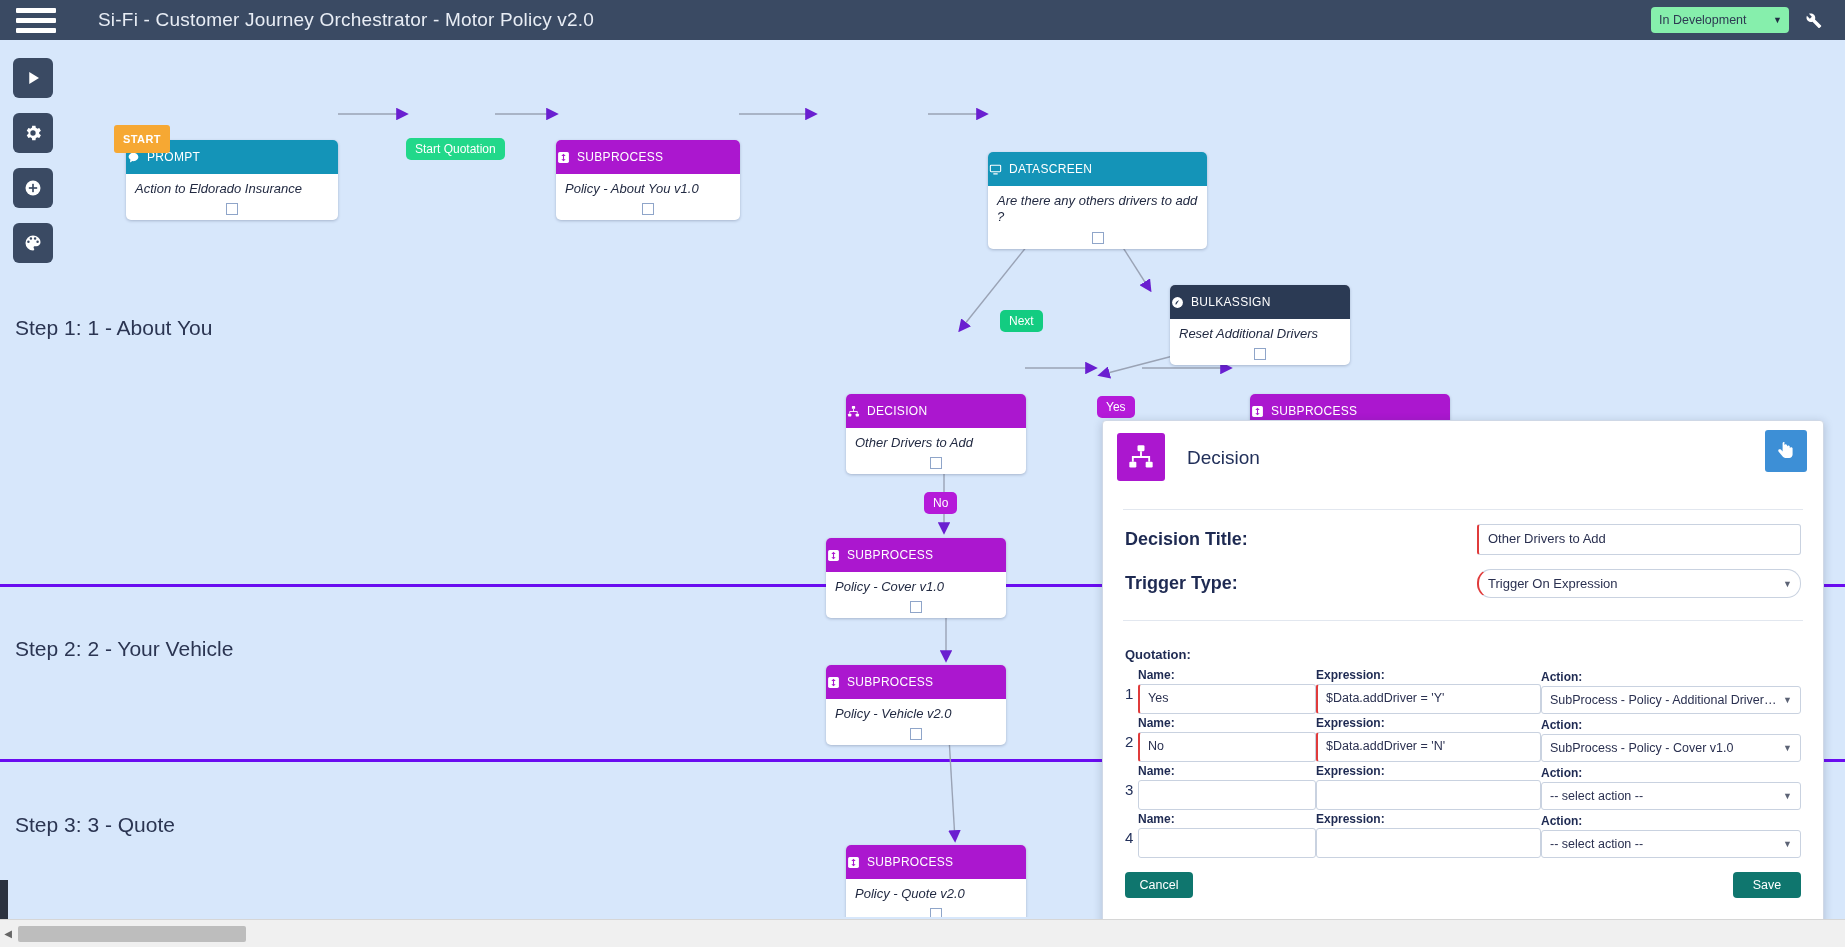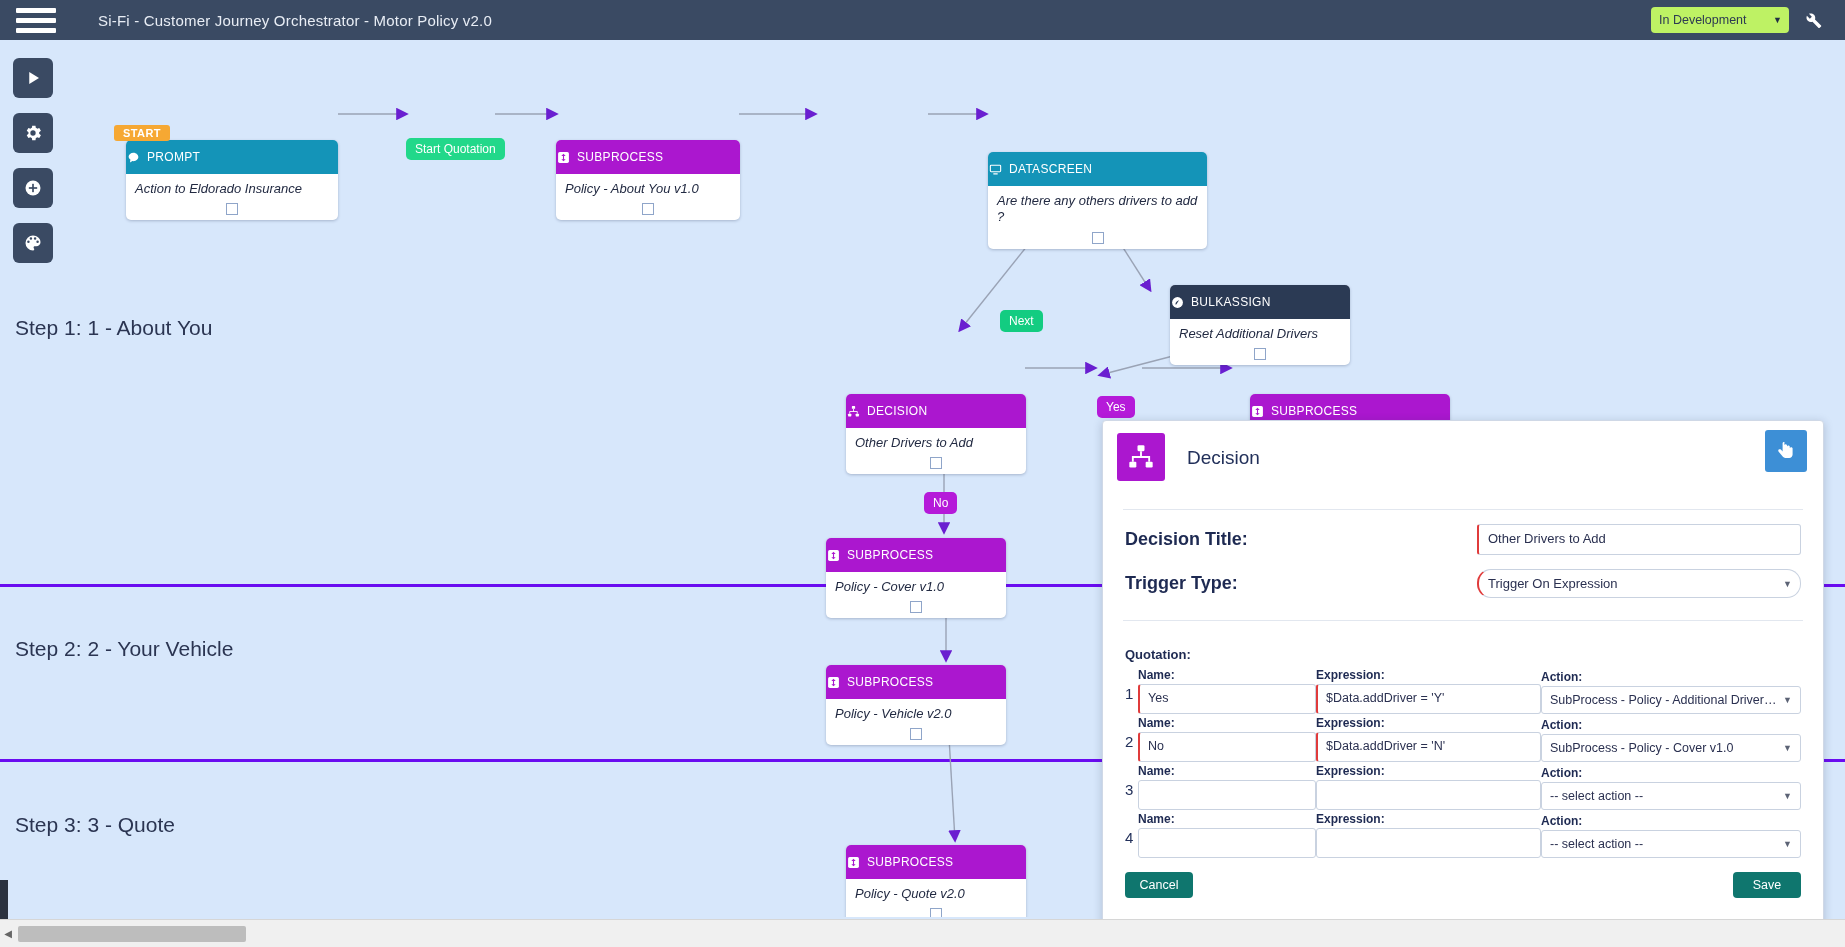--- a/index.html
+++ b/index.html
@@ -15,28 +15,28 @@
   .topbar {
     position: absolute; top: 0; left: 0; width: 1845px; height: 40px;
     background: #3a4a63; display: flex; align-items: center; z-index: 40;
   }
   .hamburger {
     width: 40px; margin-left: 16px; display: flex; flex-direction: column;
     justify-content: center; gap: 5px; cursor: pointer;
   }
   .hamburger i { display: block; height: 5px; background: #ffffff; border-radius: 1px; }
   .app-title {
-    color: #e8edf5; font-size: 15px; margin-left: 42px; letter-spacing: .2px;
+    color: #e8edf5; font-size: 19px; margin-left: 42px; letter-spacing: .2px;
     white-space: nowrap;
   }
   .topbar-right {
     margin-left: auto; display: flex; align-items: center; gap: 14px; padding-right: 22px;
   }
   .status-select {
-    position: relative; width: 138px; height: 26px; background: #bef264;
+    position: relative; width: 138px; height: 26px; background: #86efac;
     border-radius: 4px; display: flex; align-items: center;
     padding: 0 8px; font-size: 12.5px; color: #2d3a52; cursor: pointer;
   }
   .status-select .caret {
     position: absolute; right: 7px; top: 50%; transform: translateY(-50%);
     font-size: 9px; color: #222f45;
   }
   .wrench-btn { cursor: pointer; display: flex; align-items: center; }
 
   
@@ -88,21 +88,21 @@
     margin: 2px auto 5px auto;
   }
   .head-prompt     { background: #1494b8; }
   .head-subprocess { background: #ab17cf; }
   .head-datascreen { background: #1494b8; }
   .head-bulkassign { background: #2b3a54; }
   .head-decision   { background: #ab17cf; }
 
   .start-badge {
     position: absolute; background: #f6a833; color: #ffffff; font-size: 11px;
-    font-weight: bold; letter-spacing: .4px; padding: 2px 9px; border-radius: 3px;
+    font-weight: bold; letter-spacing: .4px; padding: 8px 9px; border-radius: 3px;
     z-index: 5;
   }
   .edge-badge {
     position: absolute; color: #ffffff; font-size: 12px; padding: 4px 9px;
     border-radius: 5px; z-index: 6; white-space: nowrap;
   }
   .badge-green  { background: #22d88a; }
   .badge-green2 { background: #13cc81; }
   .badge-purple { background: #b51ad9; }
 

